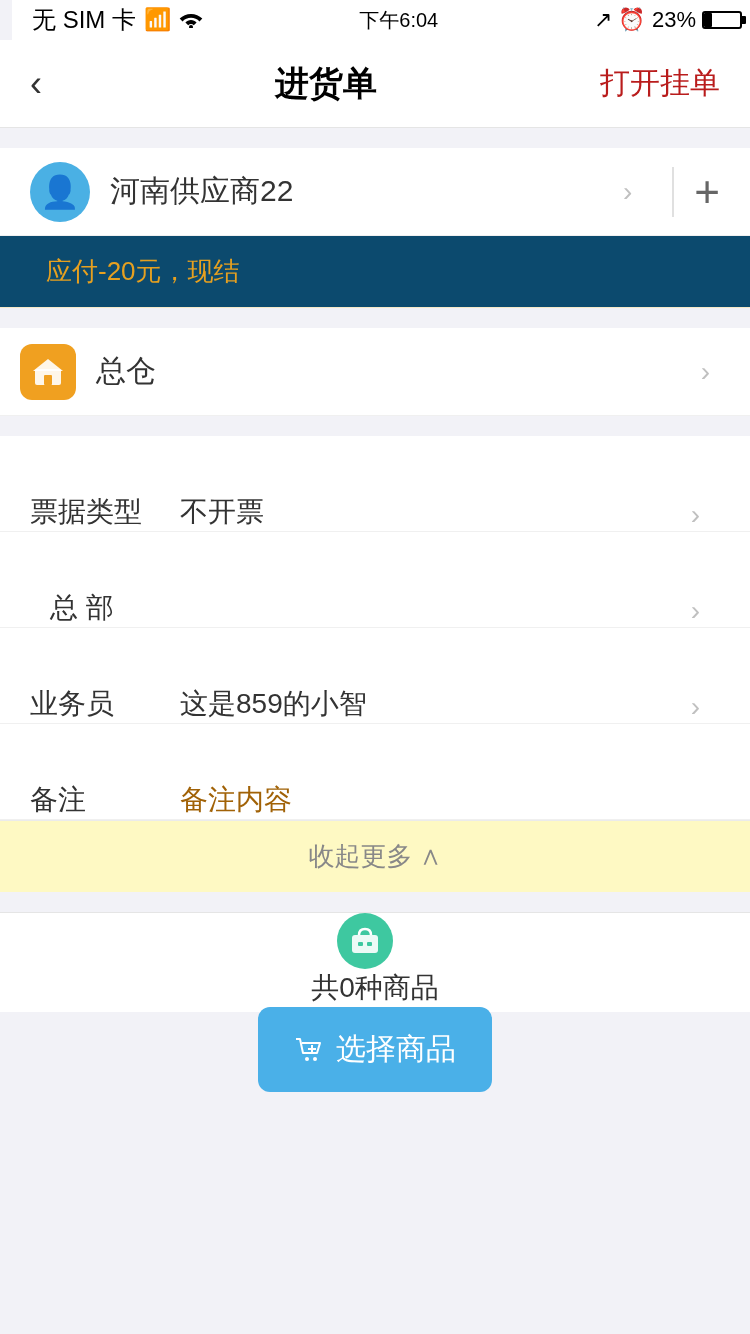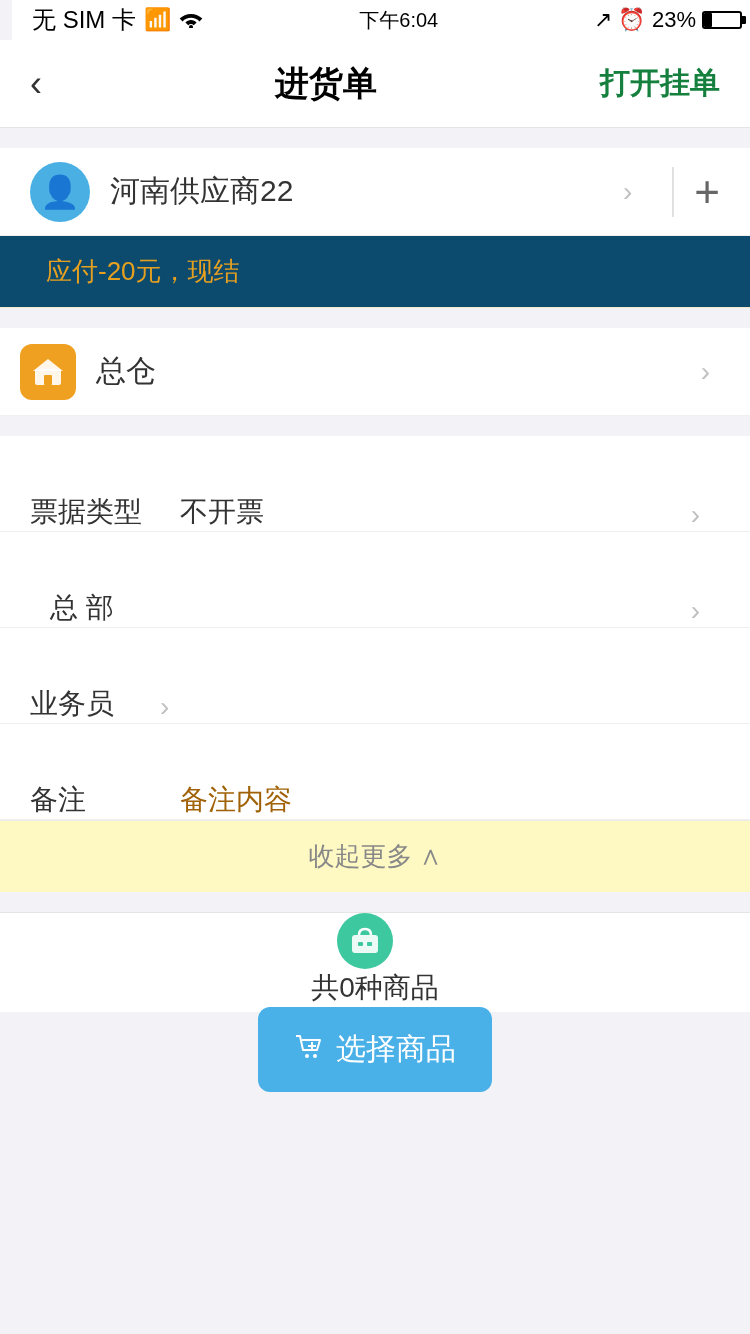--- a/index.html
+++ b/index.html
@@ -73,23 +73,22 @@
       padding: 10px;
       margin-left: -10px;
     }
     .nav-title {
       font-size: 34px;
       font-weight: 600;
       color: #000;
     }
     .nav-action {
       font-size: 30px;
-      color: #15803d;
-      cursor: pointer;
-      font-weight: bold;
+      color: #b91c1c;
+      cursor: pointer;
     }
 
     
     .section-divider {
       height: 20px;
       background: #f2f2f7;
     }
 
     
     .card-section {
@@ -248,21 +247,21 @@
       color: #333;
     }
     .select-product-btn {
       background: #4ab0e8;
       color: #fff;
       border: none;
       border-radius: 12px;
       padding: 22px 36px;
       font-size: 30px;
       display: flex;
-      align-items: center;
+      align-items: flex-end;
       gap: 12px;
       cursor: pointer;
     }
 
     
     .gray-fill {
       flex: 1;
       background: #f2f2f7;
       min-height: 300px;
     }
@@ -345,20 +344,21 @@
     <span class="chevron-right">›</span>
   </div>
 
   <div class="form-row">
     <span class="form-value">总 部</span>
     <span class="chevron-right">›</span>
   </div>
 
   <div class="form-row">
     <span class="form-label">业务员</span>
+    <span class="form-value">这是859的小智</span>
     <span class="chevron-right">›</span>
   </div>
 
   <div class="form-row">
     <span class="form-label">备注</span>
     <span class="form-placeholder">备注内容</span>
   </div>
 
   <div class="collapse-row">
     <span>收起更多 ∧</span>

